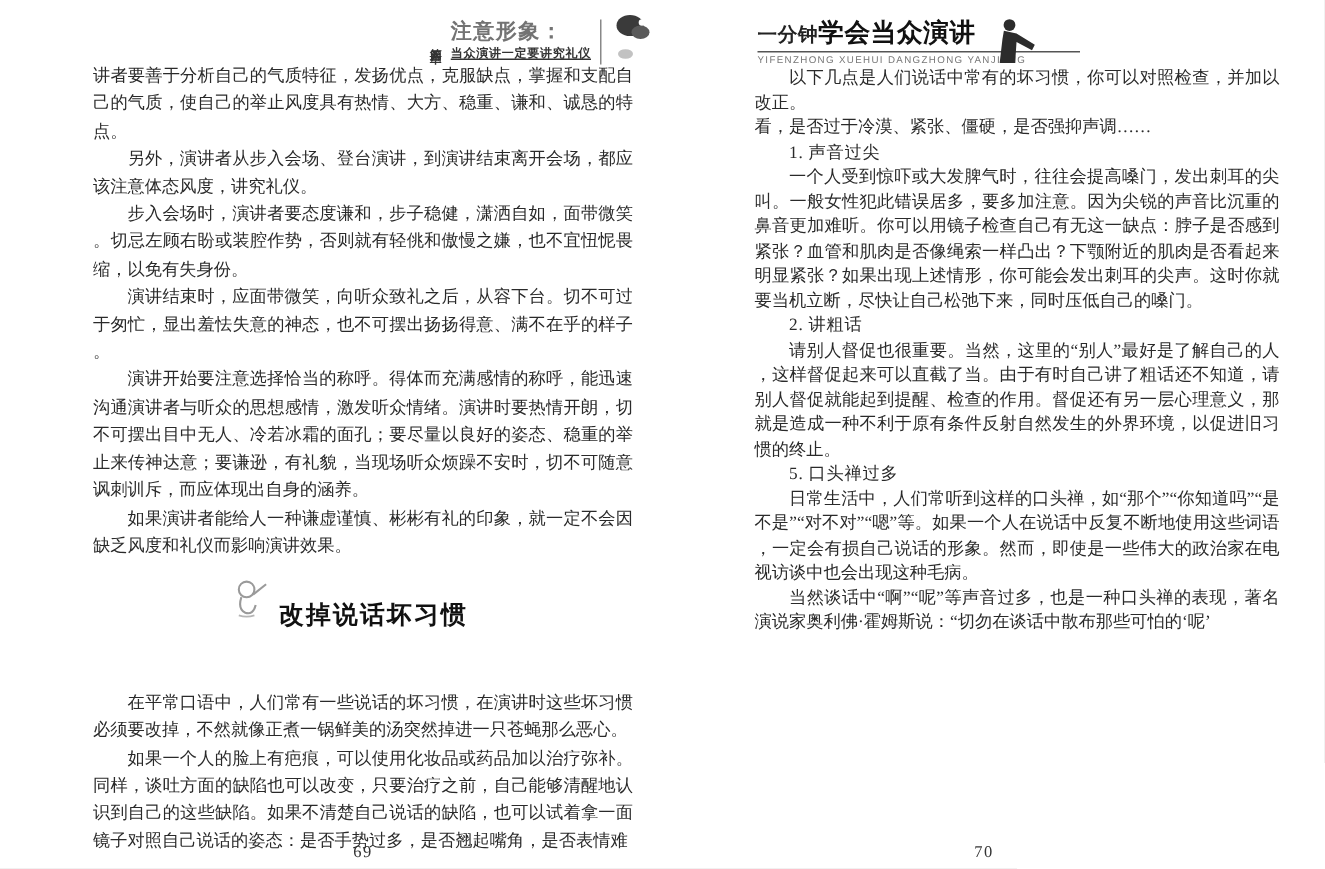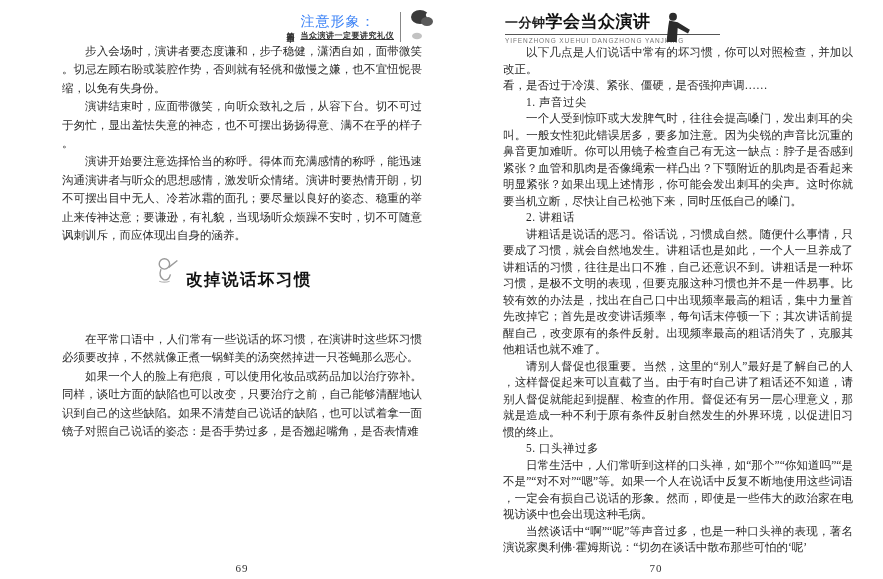--- a/index.html
+++ b/index.html
@@ -17,21 +17,21 @@
   .hdr-left {
     position:absolute; top:8px; right:4px;
     display:flex; align-items:center; gap:6px;
   }
   .chapter-label {
     writing-mode:vertical-rl; text-orientation:upright;
     font-size:8px; line-height:10px; letter-spacing:1px; color:#333;
     font-weight:bold;
   }
   .hdr-left-titles { text-align:left; }
-  .hdr-left-title   { font-size:14px; font-weight:normal; letter-spacing:1px; color:#3b82f6; line-height:16px; }
+  .hdr-left-title   { font-size:14px; font-weight:bold; letter-spacing:1px; color:#737373; line-height:16px; }
   .hdr-left-sub     { font-size:8px;  font-weight:bold; letter-spacing:0.5px; color:#333; line-height:11px;text-decoration:underline; }
   .hdr-divider { width:1px; height:30px; background:#888; }
 
   .hdr-right {
     position:absolute; top:10px; left:34px; width:215px;margin-left:30px;
   }
   .hdr-right-titleline {
     border-bottom:1.5px solid #555; padding-bottom:1px;
     white-space:nowrap;
   }
@@ -94,23 +94,26 @@
           <ellipse cx="13" cy="9" rx="9" ry="7" fill="#3a3a3a"></ellipse>
           <ellipse cx="20" cy="13.5" rx="6" ry="4.5" fill="#5a5a5a"></ellipse>
           <circle cx="21" cy="7" r="2.2" fill="#ffffff"></circle>
           <ellipse cx="10" cy="28" rx="5" ry="3.2" fill="#c2c2c2"></ellipse>
         </svg>
       </span>
     </div>
 
     <div class="text-block">
       <div>
+          <p class="para noindent">讲者要善于分析自己的气质特征，发扬优点，克服缺点，掌握和支配自己的气质，使自己的举止风度具有热情、大方、稳重、谦和、诚恳的特点。</p>
+          <p class="para">另外，演讲者从步入会场、登台演讲，到演讲结束离开会场，都应该注意体态风度，讲究礼仪。</p>
           <p class="para">步入会场时，演讲者要态度谦和，步子稳健，潇洒自如，面带微笑。切忌左顾右盼或装腔作势，否则就有轻佻和傲慢之嫌，也不宜忸怩畏缩，以免有失身份。</p>
           <p class="para">演讲结束时，应面带微笑，向听众致礼之后，从容下台。切不可过于匆忙，显出羞怯失意的神态，也不可摆出扬扬得意、满不在乎的样子。</p>
           <p class="para">演讲开始要注意选择恰当的称呼。得体而充满感情的称呼，能迅速沟通演讲者与听众的思想感情，激发听众情绪。演讲时要热情开朗，切不可摆出目中无人、冷若冰霜的面孔；要尽量以良好的姿态、稳重的举止来传神达意；要谦逊，有礼貌，当现场听众烦躁不安时，切不可随意讽刺训斥，而应体现出自身的涵养。</p>
+          <p class="para">如果演讲者能给人一种谦虚谨慎、彬彬有礼的印象，就一定不会因缺乏风度和礼仪而影响演讲效果。</p>
         </div>
 
       <div class="section-heading">
         <span>
           <svg width="26" height="28" viewBox="0 0 30 32">
             <circle cx="12" cy="9" r="6" fill="none" stroke="#9a9a9a" stroke-width="1.6"></circle>
             <path d="M8 15 Q5 24 11 27 Q17 29 19 21" fill="none" stroke="#9a9a9a" stroke-width="1.6"></path>
             <path d="M17 13 L27 5" fill="none" stroke="#9a9a9a" stroke-width="1.6"></path>
             <path d="M6 29 Q12 31 18 29" fill="none" stroke="#b5b5b5" stroke-width="1.3"></path>
           </svg>
@@ -142,21 +145,20 @@
       </span>
     </div>
 
     <div class="text-block">
       <div>
           <p class="para">以下几点是人们说话中常有的坏习惯，你可以对照检查，并加以改正。</p>
           <p class="para noindent">看，是否过于冷漠、紧张、僵硬，是否强抑声调……</p>
           <p class="para subhead">1. 声音过尖</p>
           <p class="para">一个人受到惊吓或大发脾气时，往往会提高嗓门，发出刺耳的尖叫。一般女性犯此错误居多，要多加注意。因为尖锐的声音比沉重的鼻音更加难听。你可以用镜子检查自己有无这一缺点：脖子是否感到紧张？血管和肌肉是否像绳索一样凸出？下颚附近的肌肉是否看起来明显紧张？如果出现上述情形，你可能会发出刺耳的尖声。这时你就要当机立断，尽快让自己松弛下来，同时压低自己的嗓门。</p>
           <p class="para subhead">2. 讲粗话</p>
-          <p class="para">讲粗话是说话的恶习。俗话说，习惯成自然。随便什么事情，只要成了习惯，就会自然地发生。讲粗话也是如此，一个人一旦养成了讲粗话的习惯，往往是出口不雅，自己还意识不到。讲粗话是一种坏习惯，是极不文明的表现，但要克服这种习惯也并不是一件易事。比较有效的办法是，找出在自己口中出现频率最高的粗话，集中力量首先改掉它；首先是改变讲话频率，每句话末停顿一下；其次讲话前提醒自己，改变原有的条件反射。出现频率最高的粗话消失了，克服其他粗话也就不难了。</p>
           <p class="para">请别人督促也很重要。当然，这里的“别人”最好是了解自己的人，这样督促起来可以直截了当。由于有时自己讲了粗话还不知道，请别人督促就能起到提醒、检查的作用。督促还有另一层心理意义，那就是造成一种不利于原有条件反射自然发生的外界环境，以促进旧习惯的终止。</p>
           <p class="para subhead">5. 口头禅过多</p>
           <p class="para">日常生活中，人们常听到这样的口头禅，如“那个”“你知道吗”“是不是”“对不对”“嗯”等。如果一个人在说话中反复不断地使用这些词语，一定会有损自己说话的形象。然而，即使是一些伟大的政治家在电视访谈中也会出现这种毛病。</p>
           <p class="para">当然谈话中“啊”“呢”等声音过多，也是一种口头禅的表现，著名演说家奥利佛·霍姆斯说：“切勿在谈话中散布那些可怕的‘呢’</p>
         </div>
     </div>
 
     <div class="page-number">70</div>
   </div>
 

